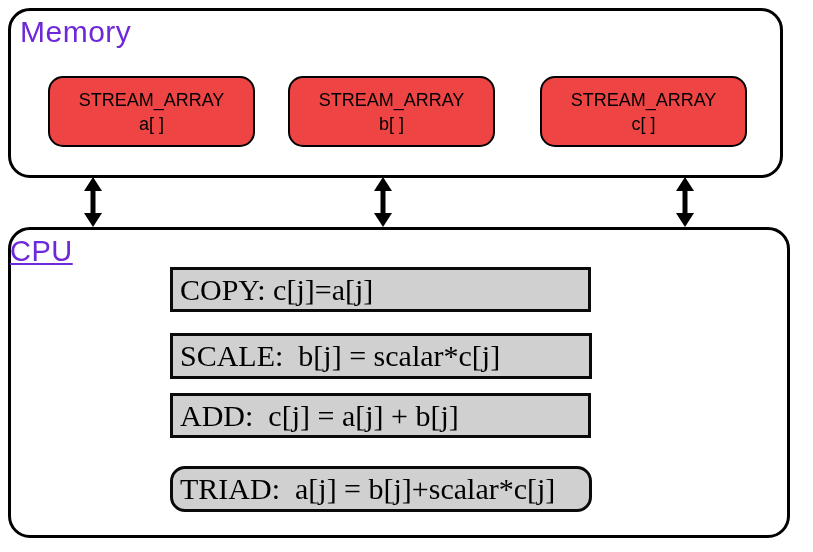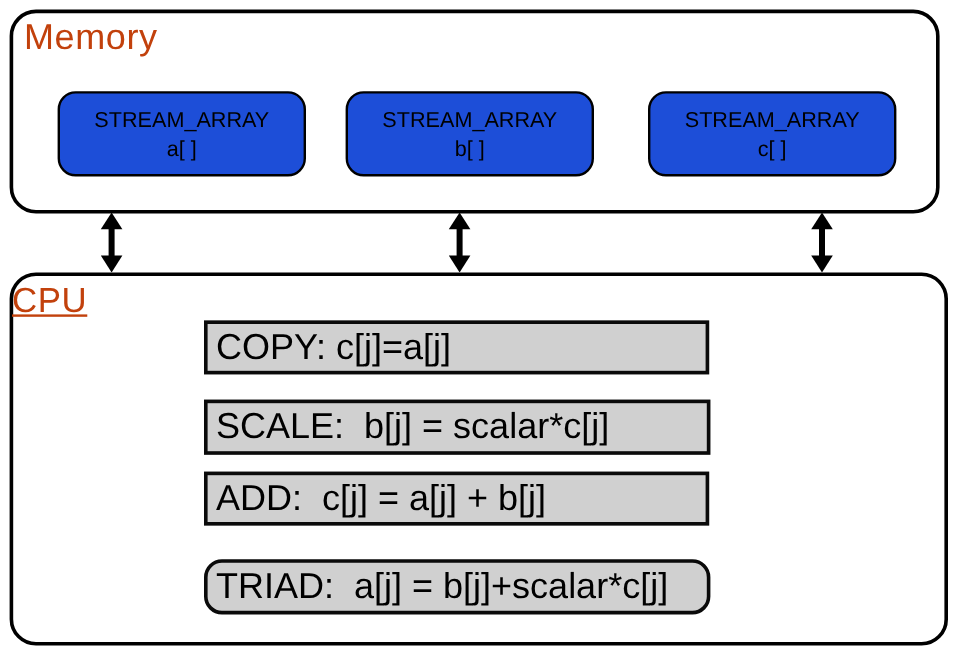--- a/index.html
+++ b/index.html
@@ -24,33 +24,33 @@
     border-radius: 22px;
     background: #ffffff;
   }
   #memory-box { left: 8px; top: 8px; width: 775px; height: 170px; }
   #cpu-box    { left: 8px; top: 227px; width: 782px; height: 311px; }
 
   .big-label {
     position: absolute;
     font-size: 30px;
     line-height: 1;
-    color: #c2410c;
+    color: #6d28d9;
     letter-spacing: 0.5px;
   }
   #memory-label { left: 20px; top: 17px; }
   #cpu-label    { left: 10px; top: 237px; font-size: 29px; text-decoration: underline; }
 
   
   .stream-box {
     position: absolute;
     box-sizing: border-box;
     border: 2.5px solid #000000;
     border-radius: 15px;
-    background: #1d4ed8;
+    background: #ef4444;
     display: flex;
     flex-direction: column;
     align-items: center;
     justify-content: center;
     text-align: center;
     font-size: 18px;
     line-height: 24px;
   }
   #stream-a { left: 48px;  top: 76px; width: 207px; height: 71px; }
   #stream-b { left: 288px; top: 76px; width: 207px; height: 71px; }
@@ -72,20 +72,21 @@
     position: absolute;
     box-sizing: border-box;
     background: #d0d0d0;
     border: 3px solid #0a0a0a;
     display: flex;
     align-items: center;
     font-size: 30px;
     white-space: pre;
     padding-left: 7px;
     overflow: hidden;
+    font-family: Liberation Serif, serif;
   }
   #op-copy  { left: 170px; top: 267px; width: 421px; height: 45px; }
   #op-scale { left: 170px; top: 333px; width: 422px; height: 46px; }
   #op-add   { left: 170px; top: 393px; width: 421px; height: 45px; }
   #op-triad { left: 170px; top: 466px; width: 422px; height: 46px; border-radius: 15px; }
 </style>
 </head>
 <body>
 
 <div class="canvas">

